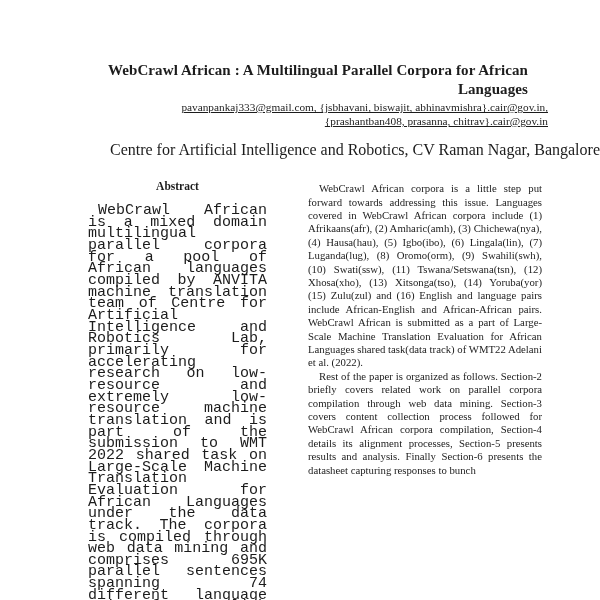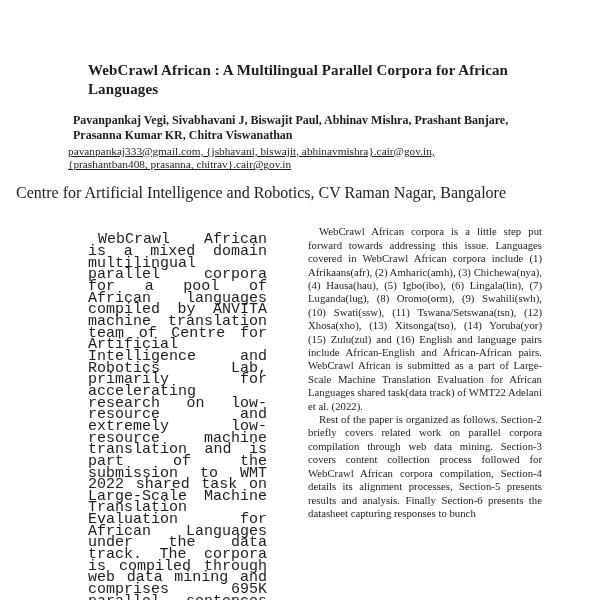--- a/index.html
+++ b/index.html
@@ -11,21 +11,21 @@
     position: relative;
     width: 600px;
     height: 600px;
     background: #ffffff;
     overflow: hidden;
     color: #1c1c1c;
     font-family: "Liberation Serif", "DejaVu Serif", serif;
   }
   .header {
     padding-top: 61px;
-    text-align: left;
+    text-align: right;
     padding-left: 16px;
   }
   .title {
     width: 440px;
     margin: 0 auto;
     font-size: 15px;
     font-weight: bold;
     line-height: 1.28;
     letter-spacing: 0.1px;
   }
@@ -85,36 +85,33 @@
   .col-right { padding-top: 2px; }
 </style>
 </head>
 <body>
 
 <div class="page">
 
   <div class="header">
     <div class="title">WebCrawl African : A Multilingual Parallel Corpora for African Languages</div>
 
-    <div class="authors">
-      <div>Pavanpankaj Vegi, Sivabhavani J, Biswajit Paul, Abhinav Mishra, Prashant Banjare,</div>
-      <div>Prasanna Kumar KR, Chitra Viswanathan</div>
-    </div>
 
     <div class="emails">
       <div>pavanpankaj333@gmail.com, {jsbhavani, biswajit, abhinavmishra}.cair@gov.in,</div>
       <div>{prashantban408, prasanna, chitrav}.cair@gov.in</div>
     </div>
 
     <div class="affiliation">Centre for Artificial Intelligence and Robotics, CV Raman Nagar, Bangalore</div>
   </div>
 
   <div class="cols">
 
     <div class="col-left">
+      <div class="abstract-heading">Abstract</div>
       <p class="abstract-text">WebCrawl African is a mixed domain multilingual parallel corpora for a pool of African languages compiled by ANVITA machine translation team of Centre for Artificial Intelligence and Robotics Lab, primarily for accelerating research on low-resource and extremely low-resource machine translation and is part of the submission to WMT 2022 shared task on Large-Scale Machine Translation Evaluation for African Languages under the data track. The corpora is compiled through web data mining and comprises 695K parallel sentences spanning 74 different language pairs from English and 15 African languages, many of which fall under low and extremely low resource categories. As a measure of corpora usefulness, a MNMT model for 24 African languages to English is trained by combining WebCrawl African corpora with existing corpus and evaluation on FLORES200 shows that inclusion of WebCrawl African corpora could improve BLEU score by 0.01-1.66 for 12 out of 15 African→English translation directions and even by 0.18-0.68 for the 4 out of 9 African→English translation directions which are not part of WebCrawl African corpora. WebCrawl African corpora includes more parallel sentences for many language pairs in comparison to OPUS public repository. This data description paper captures creation of corpora and results obtained along with datasheet.</p>
     </div>
 
     <div class="col-right">
       <p class="body-para indent">WebCrawl African corpora is a little step put forward towards addressing this issue. Languages covered in WebCrawl African corpora include (1) Afrikaans(afr), (2) Amharic(amh), (3) Chichewa(nya), (4) Hausa(hau), (5) Igbo(ibo), (6) Lingala(lin), (7) Luganda(lug), (8) Oromo(orm), (9) Swahili(swh), (10) Swati(ssw), (11) Tswana/Setswana(tsn), (12) Xhosa(xho), (13) Xitsonga(tso), (14) Yoruba(yor) (15) Zulu(zul) and (16) English and language pairs include African-English and African-African pairs. WebCrawl African is submitted as a part of Large-Scale Machine Translation Evaluation for African Languages shared task(data track) of WMT22 Adelani et al. (2022).</p>
       <p class="body-para indent">Rest of the paper is organized as follows. Section-2 briefly covers related work on parallel corpora compilation through web data mining. Section-3 covers content collection process followed for WebCrawl African corpora compilation, Section-4 details its alignment processes, Section-5 presents results and analysis. Finally Section-6 presents the datasheet capturing responses to bunch</p>
     </div>
 
   </div>
 

